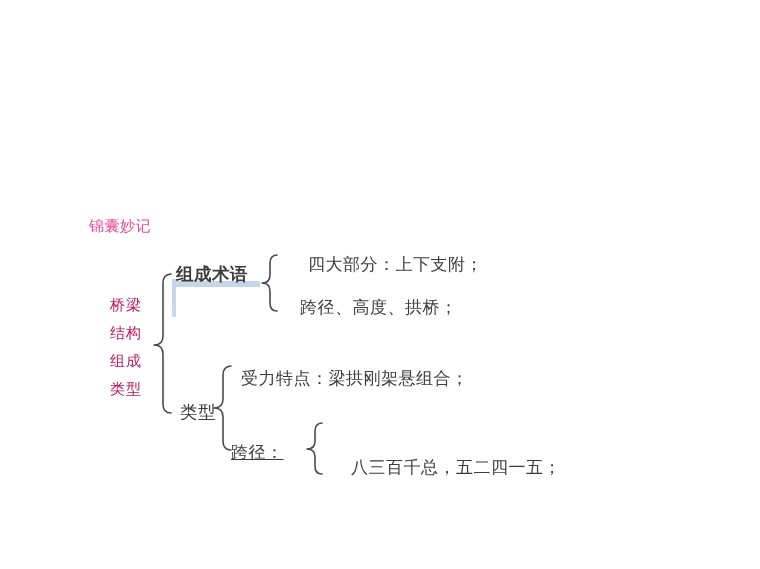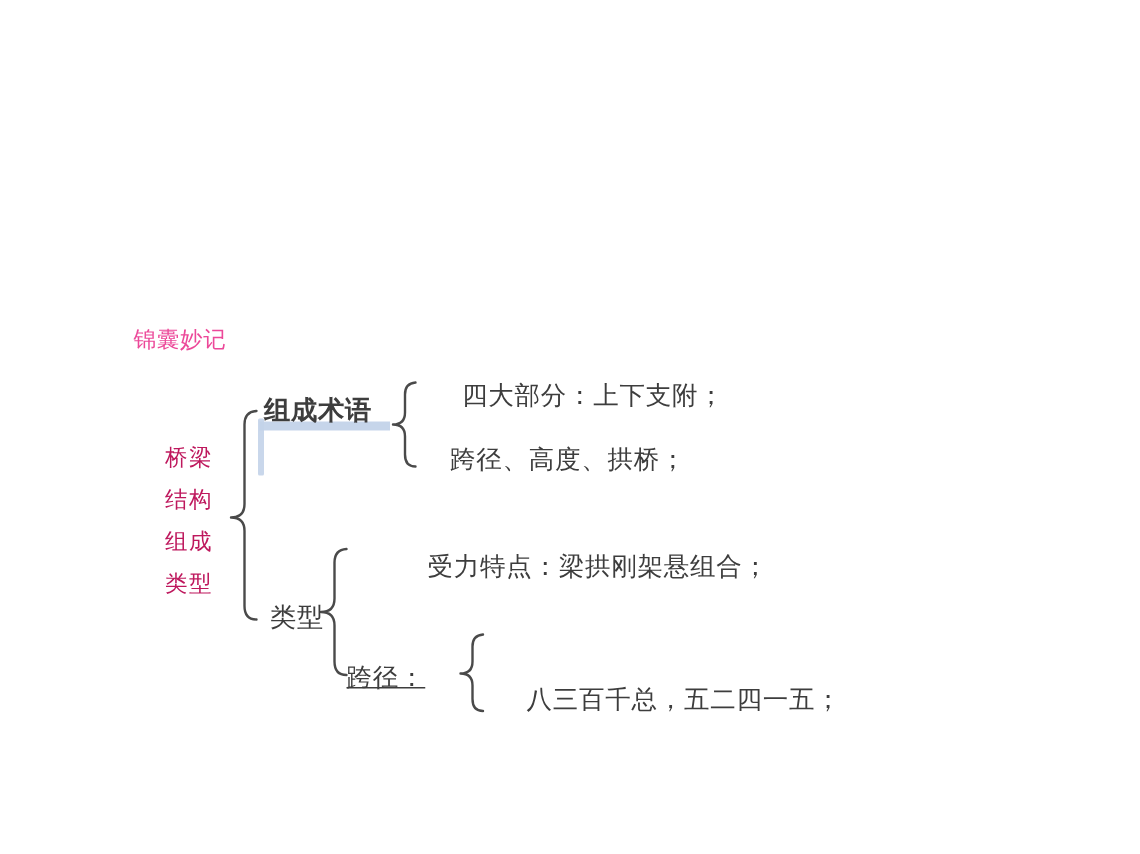--- a/index.html
+++ b/index.html
@@ -128,19 +128,19 @@
     <span>类型</span>
   </div>
 
   <div class="node big" style="left:176px; top:262px;font-weight:bold;">组成术语</div>
 
   <div class="node" style="left:288px; top:252px;margin-left:20px;">四大部分：上下支附；</div>
   <div class="node" style="left:288px; top:295px;margin-left:12px;">跨径、高度、拱桥；</div>
 
   <div class="node big" style="left:180px; top:400px;">类型</div>
 
-  <div class="node" style="left:241px; top:366px;margin-left:44px;">受力特点：梁拱刚架悬组合；</div>
+  <div class="node" style="left:241px; top:366px;">受力特点：梁拱刚架悬组合；</div>
 
   <div class="node" style="left:231px; top:440px;text-decoration:underline;">跨径：</div>
 
   <div class="node" style="left:331px; top:455px;margin-left:20px;">八三百千总，五二四一五；</div>
 
 </div>
 
 </body></html>

